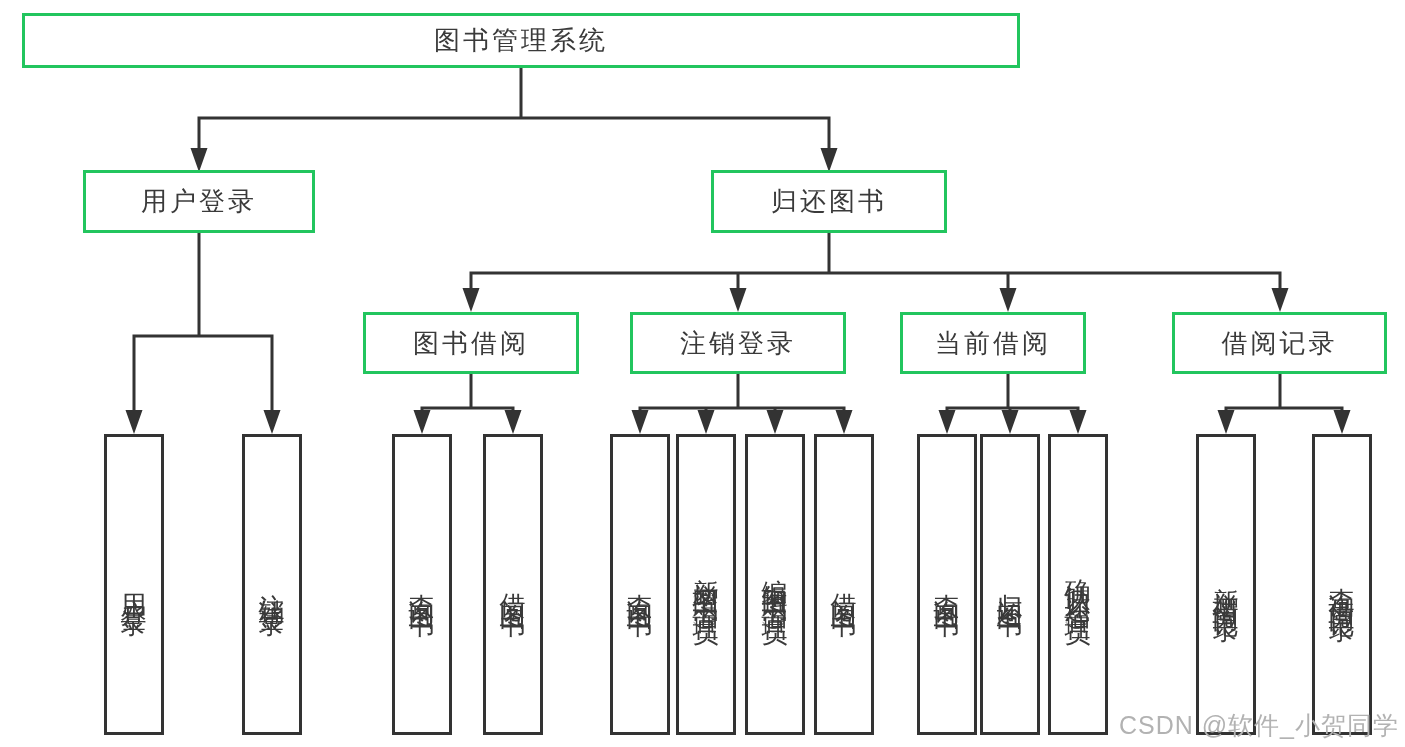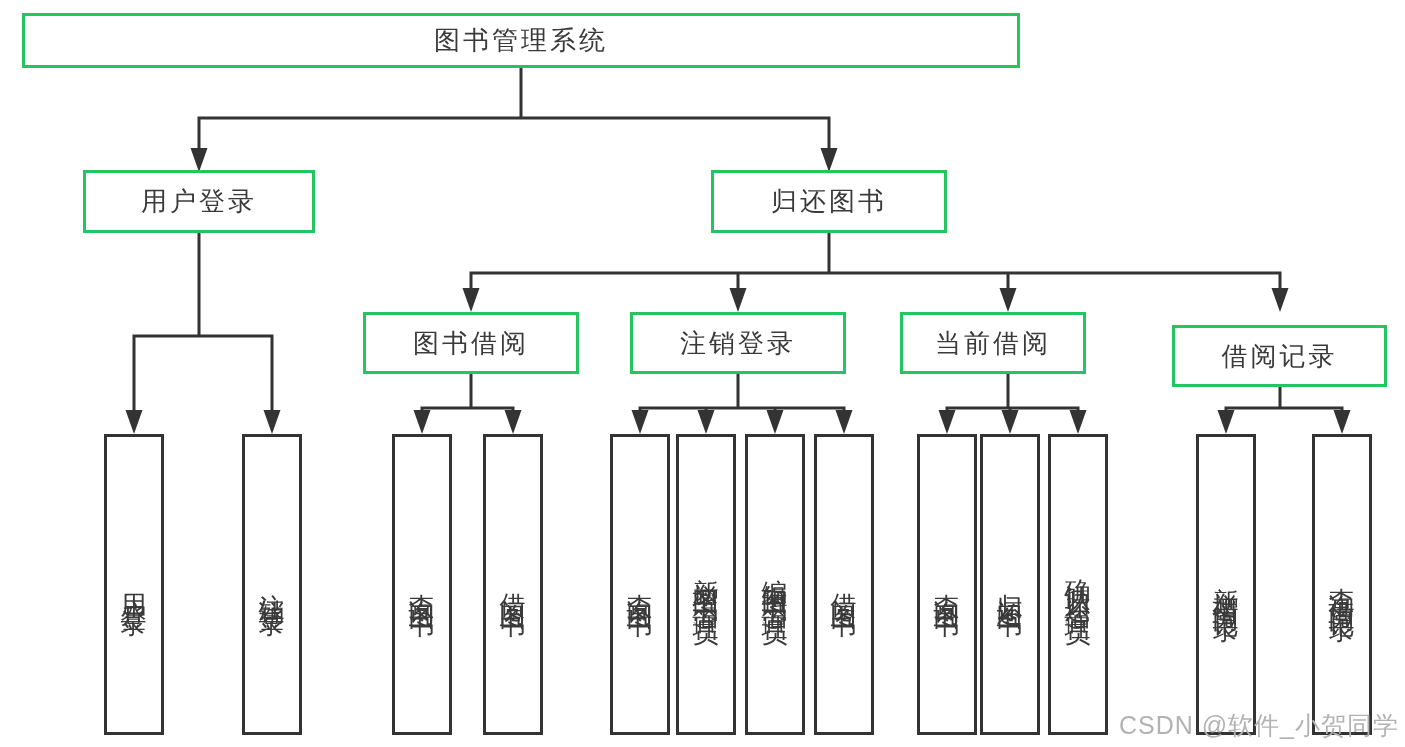--- a/index.html
+++ b/index.html
@@ -84,21 +84,21 @@
   </svg>
 
   <div class="node" style="left:22px; top:13px; width:998px; height:55px;">图书管理系统</div>
 
   <div class="node" style="left:83px; top:170px; width:232px; height:63px;">用户登录</div>
   <div class="node" style="left:711px; top:170px; width:236px; height:63px;">归还图书</div>
 
   <div class="node" style="left:363px; top:312px; width:216px; height:62px;">图书借阅</div>
   <div class="node" style="left:630px; top:312px; width:216px; height:62px;">注销登录</div>
   <div class="node" style="left:900px; top:312px; width:186px; height:62px;">当前借阅</div>
-  <div class="node" style="left:1172px; top:312px; width:215px; height:62px;margin-top:13px;">借阅记录</div>
+  <div class="node" style="left:1172px; top:312px; width:215px; height:62px;">借阅记录</div>
 
   <div class="leaf" style="left:104px;">用户登录</div>
   <div class="leaf" style="left:242px;">注销登录</div>
 
   <div class="leaf" style="left:392px;">查询图书</div>
   <div class="leaf" style="left:483px;">借阅图书</div>
 
   <div class="leaf" style="left:610px;">查询图书</div>
   <div class="leaf" style="left:676px;">新增图书（管理员）</div>
   <div class="leaf" style="left:745px;">编辑图书（管理员）</div>

